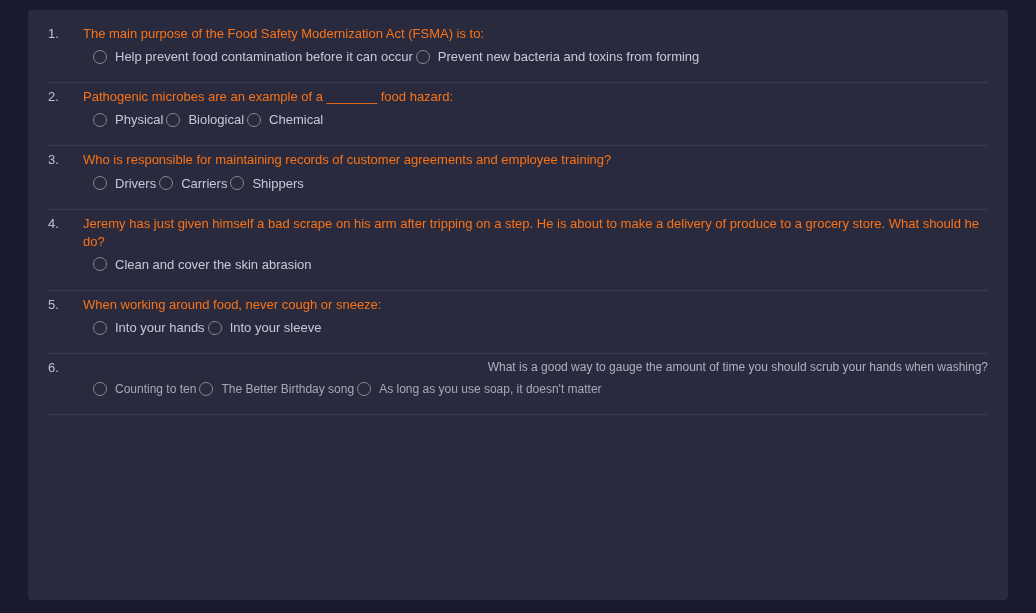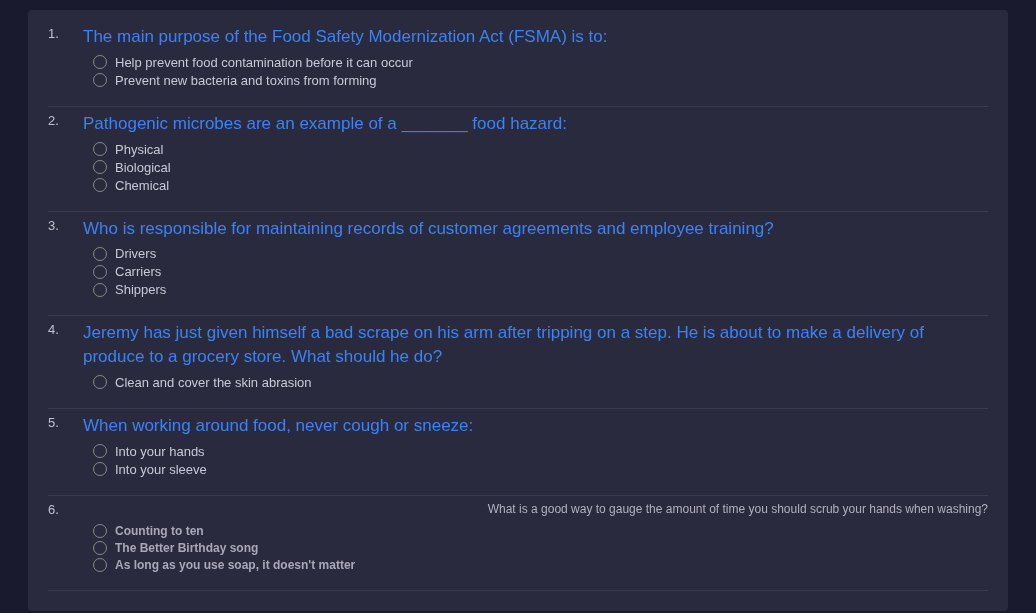--- a/index.html
+++ b/index.html
@@ -38,52 +38,51 @@
       color: #c0c0d0;
       font-size: 13px;
       padding-top: 1px;
     }
 
     .question-content {
       flex: 1;
     }
 
     .question-text {
-      color: #3b82f6;
+      color: #f97316;
       margin-bottom: 6px;
       line-height: 1.4;
-      font-size: 17px;
+      font-size: 13px;
     }
 
     .question-text.small {
       font-size: 12px;
       color: #b0b0c0;
       text-align: right;
     }
 
     .options {
       display: flex;
-      flex-direction: column;
+      flex-direction: row;
       gap: 3px;
       padding-left: 10px;
     }
 
     .option {
       display: flex;
       align-items: center;
       gap: 8px;
       color: #c8c8d8;
       font-size: 13px;
       cursor: pointer;
     }
 
     .option.small {
       font-size: 12px;
       color: #a8a8b8;
-      font-weight: bold;
     }
 
     .radio-circle {
       width: 14px;
       height: 14px;
       border-radius: 50%;
       border: 1.5px solid #888;
       background: transparent;
       display: inline-block;
       flex-shrink: 0;

